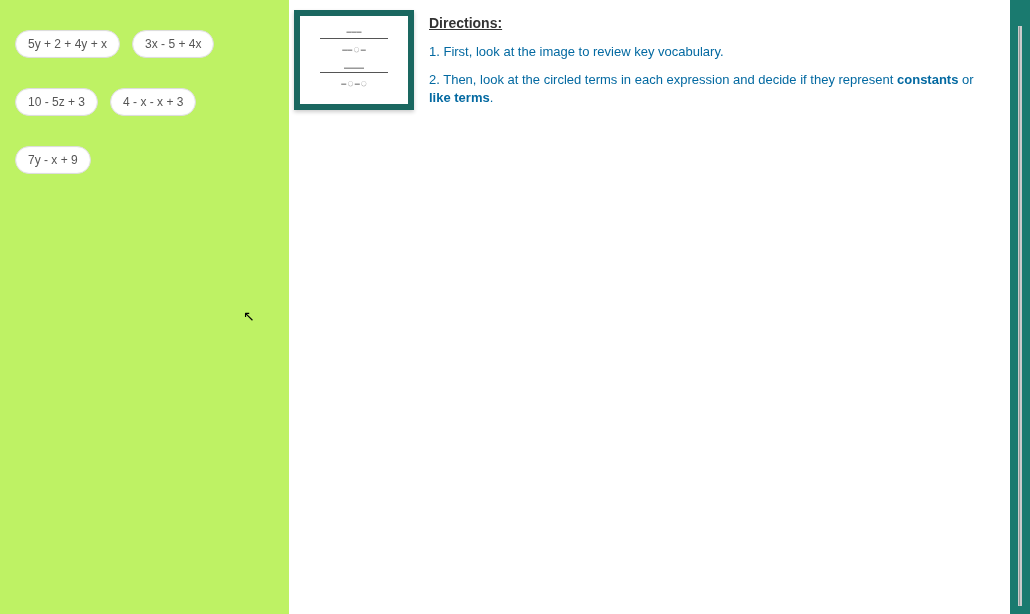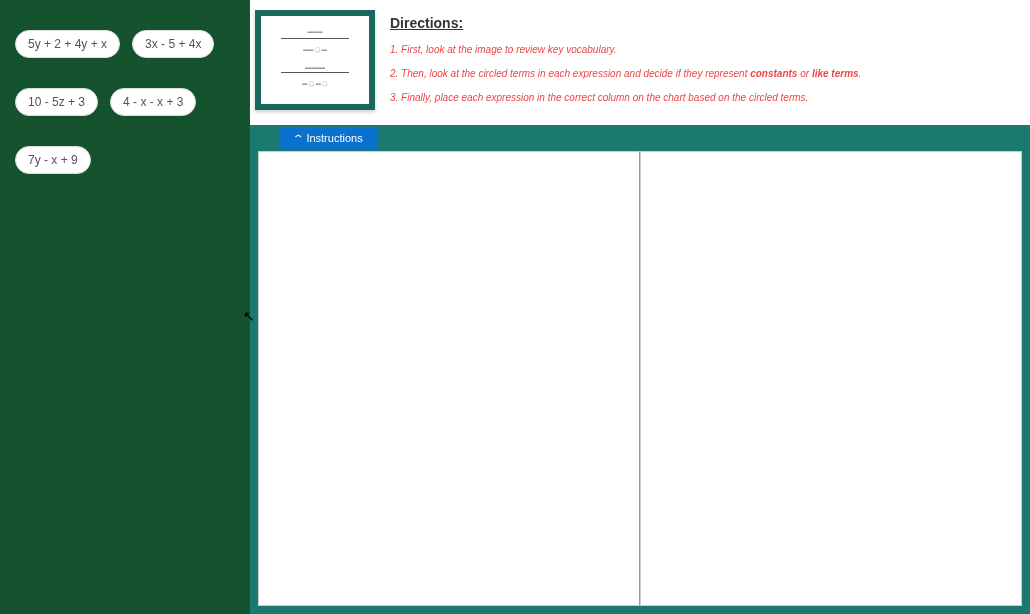--- a/index.html
+++ b/index.html
@@ -1,27 +1,27 @@
 <!DOCTYPE html>
 <html><head>
   <meta charset="utf-8">
   <style>
     * { margin: 0; padding: 0; box-sizing: border-box; }
     body { font-family: Arial, sans-serif; background: #f5f5f5; width: 1030px; height: 614px; overflow: hidden; display: flex; }
-    .left-panel { width: 250px; background: #14532d; padding: 30px 15px; display: flex; flex-wrap: wrap; gap: 30px 12px; align-content: flex-start; }
+    .left-panel { width: 289px; background: #bef264; padding: 30px 15px; display: flex; flex-wrap: wrap; gap: 30px 12px; align-content: flex-start; }
     .expr { background: #fff; border: 1px solid #ddd; border-radius: 14px; padding: 6px 12px; font-size: 12px; color: #555; cursor: move; white-space: nowrap; box-shadow: inset 0 0 2px rgba(0,0,0,0.05); }
-    .right-area { flex: 1; display: flex; flex-direction: column; position: relative; }
+    .right-area { flex: 1; display: flex; flex-direction: row; position: relative; }
     .directions { display: flex; gap: 15px; padding: 10px 20px 10px 5px; background: #fff; }
     .thumb { width: 120px; height: 100px; border: 6px solid #1a6760; background: #fff; position: relative; flex-shrink: 0; box-shadow: 0 2px 4px rgba(0,0,0,0.2); }
     .thumb .t-line { position: absolute; left: 20px; right: 20px; height: 6px; background: #888; }
     .thumb .t-txt { position: absolute; left: 25px; right: 25px; font-size: 5px; color: #999; text-align: center; }
     .dir-text { flex: 1; padding-top: 5px; }
     .dir-title { font-size: 14px; font-weight: bold; text-decoration: underline; margin-bottom: 12px; color: #333; }
     .dir-list { list-style: none; }
-    .dir-list li { font-size: 10px; color: #ef4444; margin-bottom: 10px; line-height: 1.4; font-style: italic; }
+    .dir-list li { font-size: 13px; color: #0369a1; margin-bottom: 10px; line-height: 1.4; }
     .dir-list b { font-weight: bold; }
     .work-wrap { flex: 1; background: #1a7a6f; padding: 0 8px 8px 8px; position: relative; }
     .instr-tab { position: absolute; top: 2px; left: 8px; background: #0971ce; color: #fff; font-size: 11px; padding: 5px 14px; z-index: 2; cursor: pointer; margin-left: 22px; }
     .instr-tab::before { content: "⌃"; font-size: 10px; margin-right: 4px; display: inline-block; transform: scaleX(1.5); }
     .work-inner { display: flex; height: 100%; gap: 0; padding-top: 26px; }
     .col { flex: 1; background: #fff; border: 1px solid #ccc; }
     .col:first-child { border-right: 1px solid #999; }
     .cursor-ptr { position: absolute; left: 243px; top: 308px; font-size: 14px; color: #000; z-index: 5; pointer-events: none; }
   </style>
 </head>
@@ -43,21 +43,20 @@
       <div class="t-txt" style="top:30px;">▬▬ ◯ ▬</div>
       <div class="t-txt" style="top:48px;">▬▬▬▬</div>
       <div class="t-line" style="top:56px; height:1px; background:#555;"></div>
       <div class="t-txt" style="top:64px;">▬ ◯ ▬ ◯</div>
     </div>
     <div class="dir-text">
       <div class="dir-title">Directions:</div>
       <ol class="dir-list">
         <li><span>1. First, look at the image to review key vocabulary.</span></li>
         <li><span>2. Then, look at the circled terms in each expression and decide if they represent </span><b>constants</b><span> or </span><b>like terms</b><span>.</span></li>
-        <li><span>3. Finally, place each expression in the correct column on the chart based on the circled terms.</span></li>
       </ol>
     </div>
   </div>
 
   <div class="work-wrap">
     <div class="instr-tab"><span>Instructions</span></div>
     <div class="work-inner">
       <div class="col"></div>
       <div class="col"></div>
     </div>

